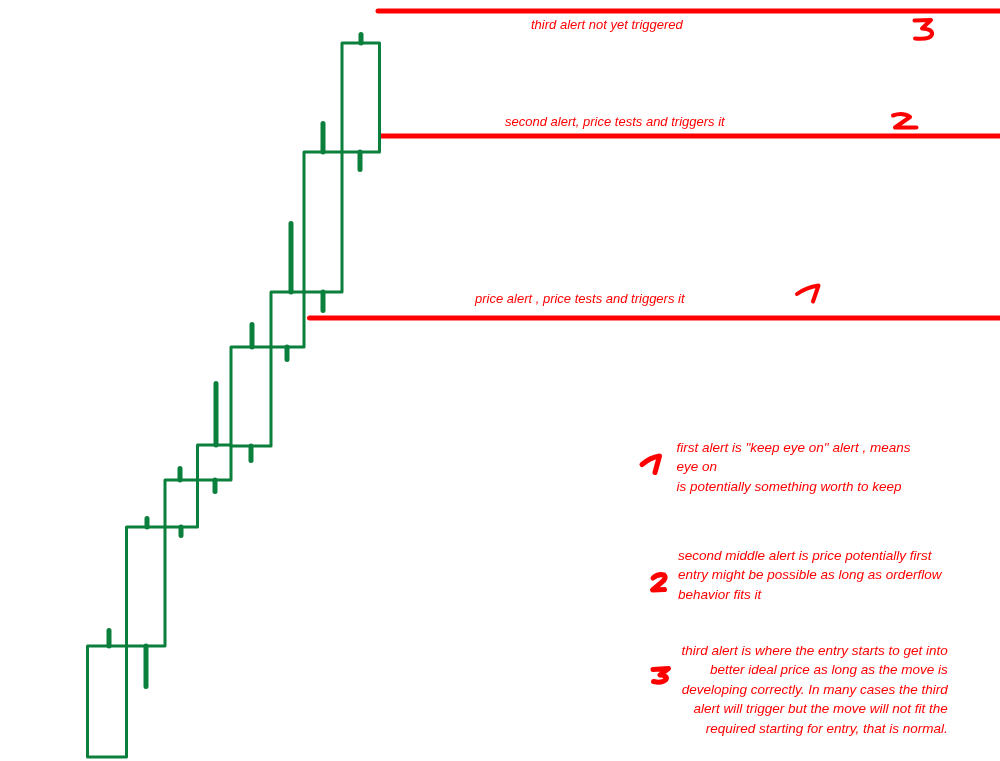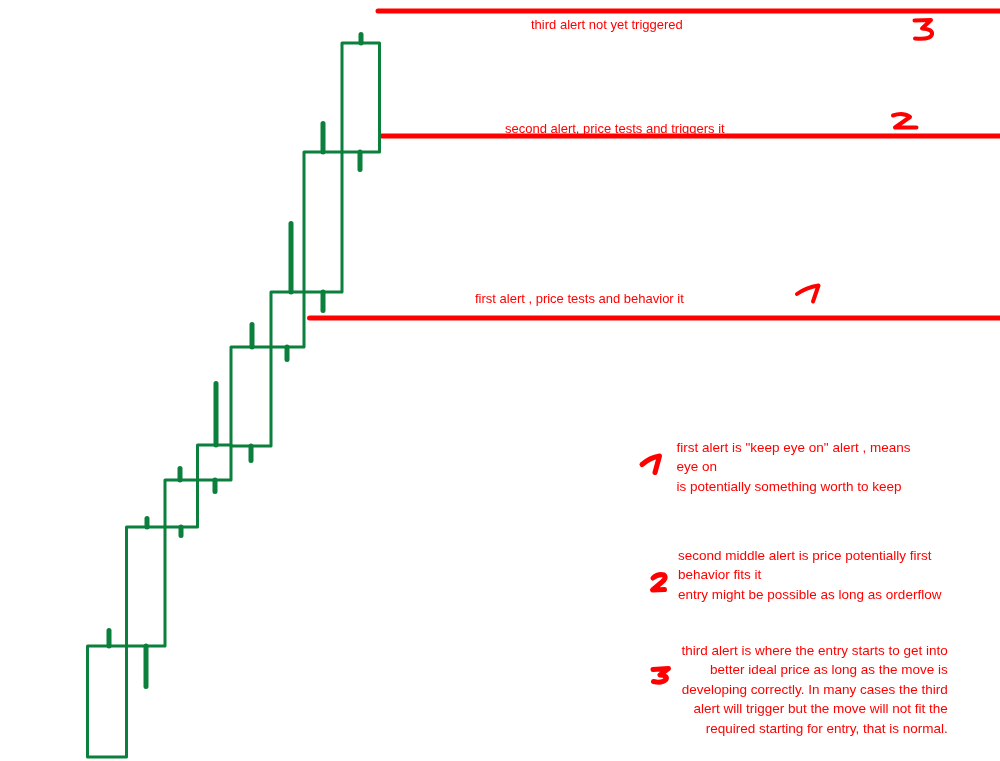--- a/index.html
+++ b/index.html
@@ -2,20 +2,21 @@
 <html><head>
   <meta charset="utf-8">
   <style>
     html, body { margin: 0; padding: 0; background: #ffffff; }
     #canvas {
       position: relative;
       width: 1000px;
       height: 761px;
       overflow: hidden;
       background: #ffffff;
+      font-style: italic;
     }
     #chart-svg { position: absolute; left: 0; top: 0; }
     .line-label {
       position: absolute;
       font-family: "Liberation Sans", sans-serif;
       font-size: 13px;
       line-height: 16px;
       color: #ff0000;
       white-space: nowrap;
     }
@@ -109,33 +110,33 @@
       <title>2</title>
       <path stroke-width="5" d="M653,578 Q658,573.5 664,575 Q667,578 662,582 L652.5,590 L664.5,589.5"></path>
     </g>
     <g class="marker">
       <title>3</title>
       <path stroke-width="5" d="M653,669.5 L668.5,668.5 L660,675 Q668,675.5 666,679.5 Q662,683.5 653.5,681.5"></path>
     </g>
   </svg>
 
   <div class="line-label" style="left:531px; top:17px;">third alert not yet triggered</div>
-  <div class="line-label" style="left:505px; top:121px;">second alert, price tests and triggers it</div>
-  <div class="line-label" style="left:475px; top:291px;">first alert , price tests and behavior it</div>
+  <div class="line-label" style="left:505px; top:114px;">second alert, price tests and triggers it</div>
+  <div class="line-label" style="left:475px; top:291px;">price alert , price tests and triggers it</div>
 
   <div class="note" style="left:676.5px; top:437.5px;">
     <div class="note-line">first alert is "keep eye on" alert , means</div>
     <div class="note-line">eye on</div>
     <div class="note-line">is potentially something worth to keep</div>
   </div>
 
   <div class="note" style="left:678px; top:545.5px;">
     <div class="note-line">second middle alert is price potentially first</div>
+    <div class="note-line">entry might be possible as long as orderflow</div>
     <div class="note-line">behavior fits it</div>
-    <div class="note-line">entry might be possible as long as orderflow</div>
   </div>
 
   <div class="note" style="left:681.5px; top:640.5px;text-align:right;">
     <div class="note-line">third alert is where the entry starts to get into</div>
     <div class="note-line">better ideal price as long as the move is</div>
     <div class="note-line">developing correctly. In many cases the third</div>
     <div class="note-line">alert will trigger but the move will not fit the</div>
     <div class="note-line">required starting for entry, that is normal.</div>
   </div>
 

